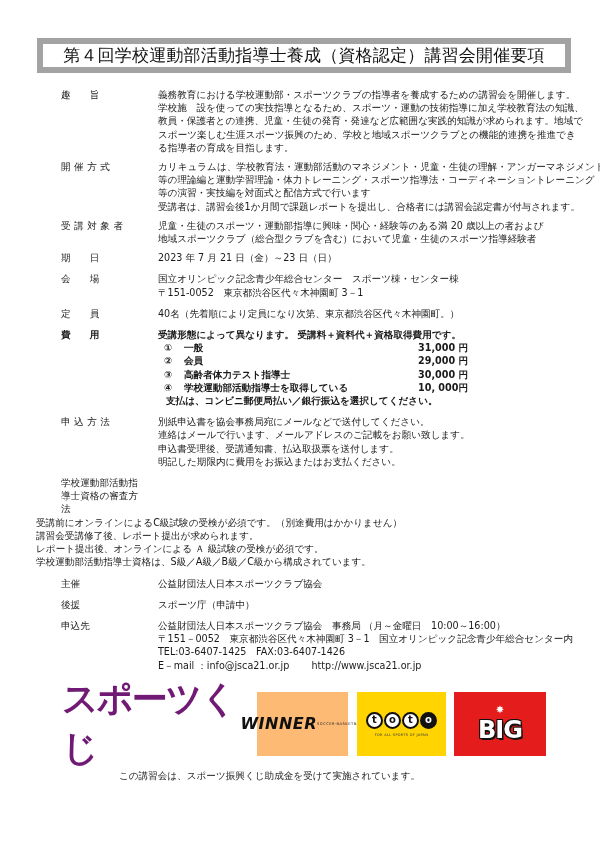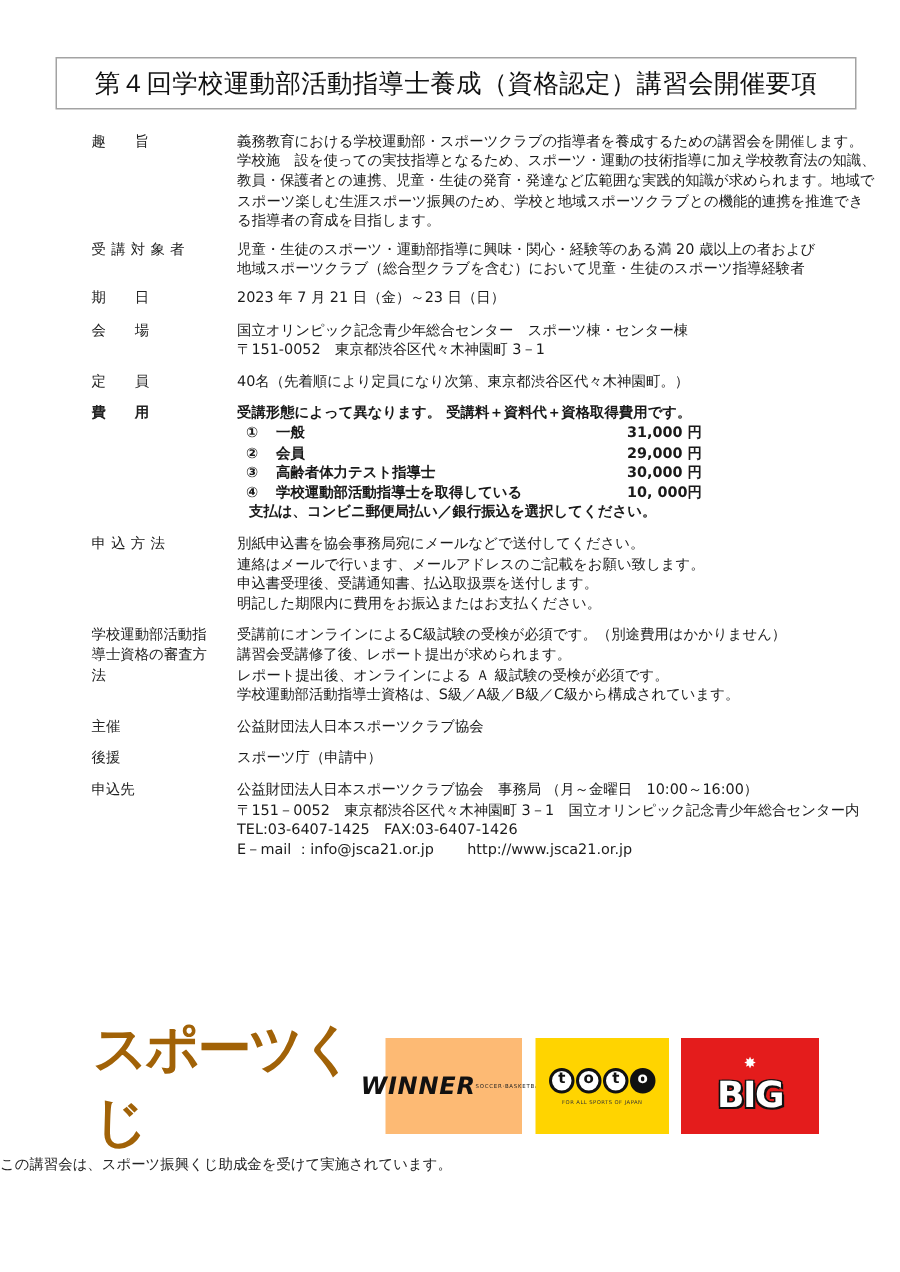--- a/index.html
+++ b/index.html
@@ -2,21 +2,21 @@
 <html><head>
 <meta charset="utf-8">
 <style>
   html, body { margin:0; padding:0; background:#ffffff; }
   body {
     width:600px; height:848px; position:relative; overflow:hidden;
     font-family:"DejaVu Sans", sans-serif; color:#1a1a1a;
   }
   .title-box {
     position:absolute; left:37px; top:38px; width:534px; height:35px;
-    border:1px solid #a3a3a3; box-sizing:border-box;
+    border:6px solid #a3a3a3; box-sizing:border-box;
     display:flex; align-items:center; justify-content:center;
     font-size:17px; letter-spacing:0.2px; color:#111;
   }
   .rows { position:absolute; left:36px; top:88px; width:540px; }
   .row { display:flex; font-size:9.6px; line-height:13.2px; }
   .row .label {
     width:97px; flex:none; color:#222; white-space:pre;margin-left:25px;
   }
   .row .label.spaced { letter-spacing:3.5px; }
   .row .body { flex:1; }
@@ -24,40 +24,40 @@
   .fee-list { margin-left:6px; }
   .fee-item { display:flex; }
   .fee-item .num { width:20px; }
   .fee-item .name { width:204px; }
   .fee-item .price { width:80px; text-align:right; }
   .fee-note { margin-left:8px; }
   .logos { position:absolute; left:62px; top:692px; height:64px; width:484px; }
   .logo { position:absolute; top:0; height:64px; box-sizing:border-box; }
   .logo-sportkuji {
     left:0; width:188px; display:flex; align-items:center; justify-content:center;
-    font-family:"DejaVu Sans", sans-serif; font-weight:bold; font-size:36px; letter-spacing:-2px; color:#a16207;
+    font-family:"DejaVu Sans", sans-serif; font-weight:bold; font-size:36px; letter-spacing:-2px; color:#701a75;
   }
   .logo-winner { left:195px; width:91px; background:#fdba74; display:flex; flex-direction:row; align-items:center; justify-content:center; }
   .logo-winner .txt { font-weight:bold; font-style:italic; font-size:16px; color:#111; letter-spacing:0.5px; margin-top:-2px; }
   .logo-winner .sub { font-size:3.6px; color:#222; letter-spacing:0.5px; }
   .logo-toto { left:295px; width:89px; background:#ffd400; display:flex; flex-direction:column; align-items:center; justify-content:center; }
   .toto-circles { display:flex; gap:1px; }
   .toto-circles span {
     width:17px; height:17px; border-radius:50%; border:2.5px solid #111; box-sizing:border-box;
     background:#fff; font-size:10px; font-weight:bold; line-height:12px; text-align:center; color:#111;
   }
   .toto-circles span.dark { background:#111; color:#fff; }
   .logo-toto .sub { font-size:3.5px; color:#333; margin-top:4px; letter-spacing:0.3px; }
   .logo-big { left:392px; width:92px; background:#e41c1c; display:flex; flex-direction:column; align-items:center; justify-content:center; }
   .logo-big .spark { color:#fff; font-size:10px; line-height:10px; margin-bottom:1px; }
   .logo-big .txt {
     font-weight:bold; font-size:24px; color:#fff; letter-spacing:-1px;
     text-shadow: 1.5px 1.5px 0 #111, -1px -1px 0 #111, 1px -1px 0 #111, -1px 1px 0 #111;
   }
-  .footer-note { position:absolute; left:0; width:539px; top:770px; font-size:9.6px; color:#222; }
+  .footer-note { position:absolute; left:0; width:539px; top:770px; text-align:center; font-size:9.6px; color:#222; }
 </style>
 </head>
 <body>
 
 <div class="title-box">
   <span>第４回学校運動部活動指導士養成（資格認定）講習会開催要項</span>
 </div>
 
 <div class="rows">
 
@@ -65,20 +65,29 @@
     <div class="label">趣　　旨</div>
     <div class="body">
       <div>義務教育における学校運動部・スポーツクラブの指導者を養成するための講習会を開催します。</div>
       <div>学校施　設を使っての実技指導となるため、スポーツ・運動の技術指導に加え学校教育法の知識、</div>
       <div>教員・保護者との連携、児童・生徒の発育・発達など広範囲な実践的知識が求められます。地域で</div>
       <div>スポーツ楽しむ生涯スポーツ振興のため、学校と地域スポーツクラブとの機能的連携を推進でき</div>
       <div>る指導者の育成を目指します。</div>
     </div>
   </div>
 
+  <div class="row" style="margin-bottom:6px;">
+    <div class="label spaced">開催方式</div>
+    <div class="body">
+      <div>カリキュラムは、学校教育法・運動部活動のマネジメント・児童・生徒の理解・アンガーマネジメント</div>
+      <div>等の理論編と運動学習理論・体力トレーニング・スポーツ指導法・コーディネーショントレーニング</div>
+      <div>等の演習・実技編を対面式と配信方式で行います</div>
+      <div>受講者は、講習会後1か月間で課題レポートを提出し、合格者には講習会認定書が付与されます。</div>
+    </div>
+  </div>
 
   <div class="row" style="margin-bottom:6px;">
     <div class="label spaced">受講対象者</div>
     <div class="body">
       <div>児童・生徒のスポーツ・運動部指導に興味・関心・経験等のある満 20 歳以上の者および</div>
       <div>地域スポーツクラブ（総合型クラブを含む）において児童・生徒のスポーツ指導経験者</div>
     </div>
   </div>
 
   <div class="row" style="margin-bottom:8px;">
@@ -136,21 +145,21 @@
   <div class="row" style="margin-bottom:8px;justify-content:center;">
     <div class="label spaced">申込方法</div>
     <div class="body">
       <div>別紙申込書を協会事務局宛にメールなどで送付してください。</div>
       <div>連絡はメールで行います、メールアドレスのご記載をお願い致します。</div>
       <div>申込書受理後、受講通知書、払込取扱票を送付します。</div>
       <div>明記した期限内に費用をお振込またはお支払ください。</div>
     </div>
   </div>
 
-  <div class="row" style="margin-bottom:8px;">
+  <div class="row" style="margin-bottom:8px;flex-direction:column;">
     <div class="label">学校運動部活動指
 導士資格の審査方
 法</div>
     <div class="body">
       <div>受講前にオンラインによるC級試験の受検が必須です。（別途費用はかかりません）</div>
       <div>講習会受講修了後、レポート提出が求められます。</div>
       <div>レポート提出後、オンラインによる Ａ 級試験の受検が必須です。</div>
       <div>学校運動部活動指導士資格は、S級／A級／B級／C級から構成されています。</div>
     </div>
   </div>

